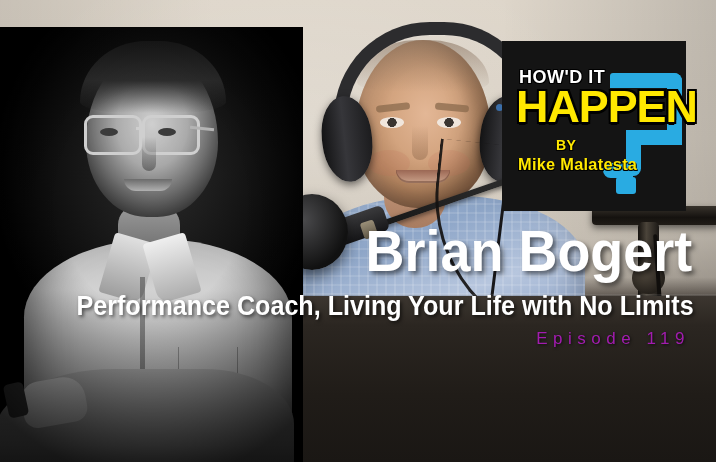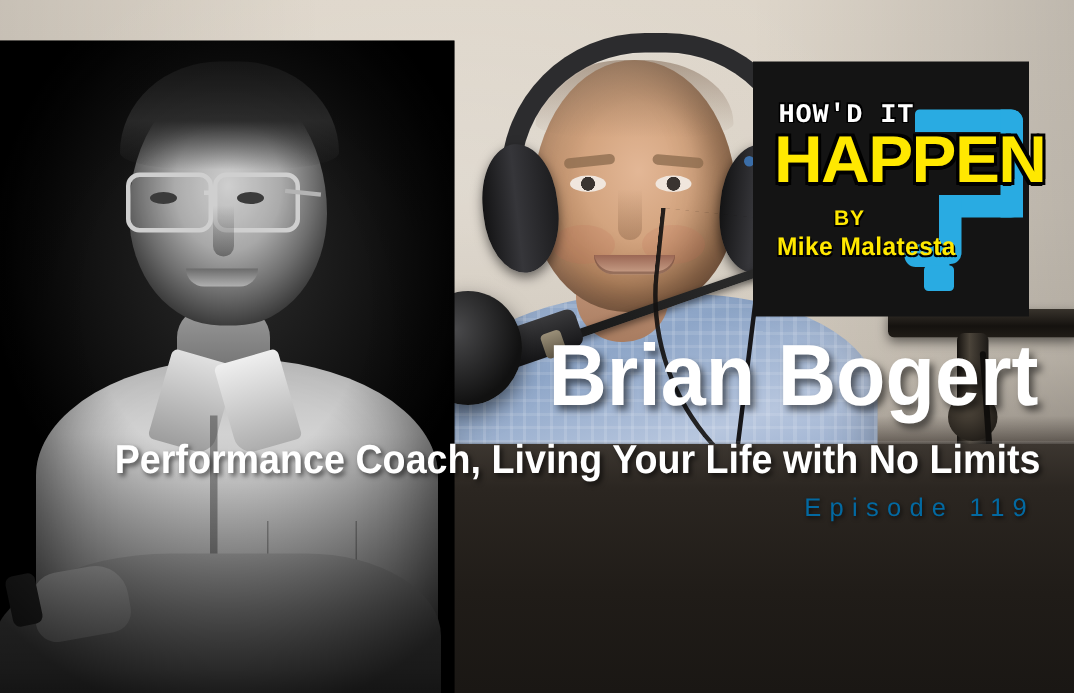--- a/index.html
+++ b/index.html
@@ -214,21 +214,21 @@
       background:radial-gradient(ellipse 230px 280px at 50% 40%,rgba(0,0,0,0) 40%,rgba(0,0,0,.75) 100%);}
 
   
   .logo-badge{
     position:absolute;left:502px;top:41px;width:184px;height:170px;
     background:#141414;
   }
   .logo-inner{position:absolute;inset:0;}
   .howdit{
     position:absolute;left:17px;top:26px;
-    font-family:Liberation Mono, monospace;
+    font-family:Liberation Sans, sans-serif;
     font-weight:bold;font-size:18px;letter-spacing:.5px;
     color:#ffffff;
     -webkit-text-stroke:0;
     text-shadow:1px 1px 0 #000,-1px 1px 0 #000,1px -1px 0 #000,-1px -1px 0 #000;
   }
   .happen{
     position:absolute;left:14px;top:44px;
     font-family:"Liberation Sans",sans-serif;
     font-weight:bold;font-size:44px;line-height:44px;letter-spacing:-1px;
     color:#ffe800;
@@ -273,21 +273,21 @@
     font-weight:bold;font-size:27px;line-height:30px;
     color:#ffffff;
     transform:scaleX(.93);transform-origin:right center;
     text-shadow:2px 2px 4px rgba(0,0,0,.6);
     white-space:nowrap;
   }
   .episode{
     position:absolute;right:26px;top:329px;
     font-family:"Liberation Sans",sans-serif;
     font-weight:normal;font-size:17px;letter-spacing:5.5px;
-    color:#0369a1;
+    color:#a21caf;
     text-shadow:1px 1px 3px rgba(0,0,0,.7);
     white-space:nowrap;
   }
 </style>
 </head>
 <body>
 
 <div id="stage">
 
   <div class="photo-right">

